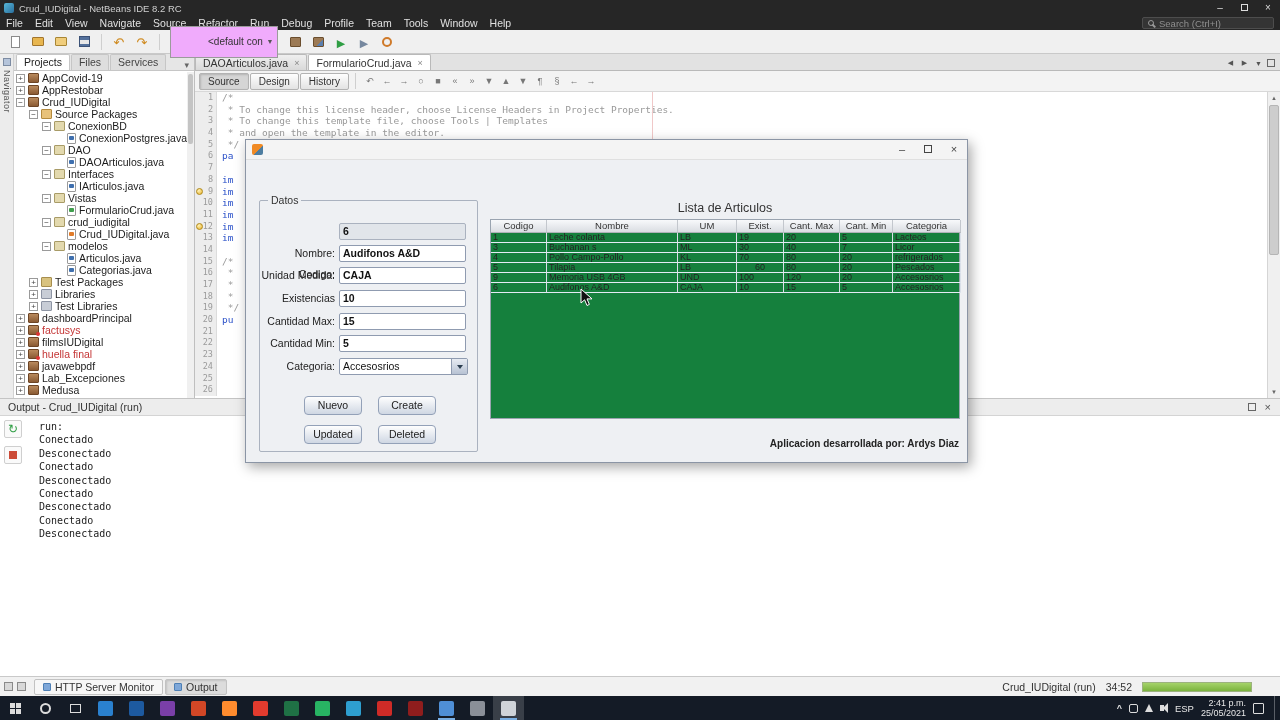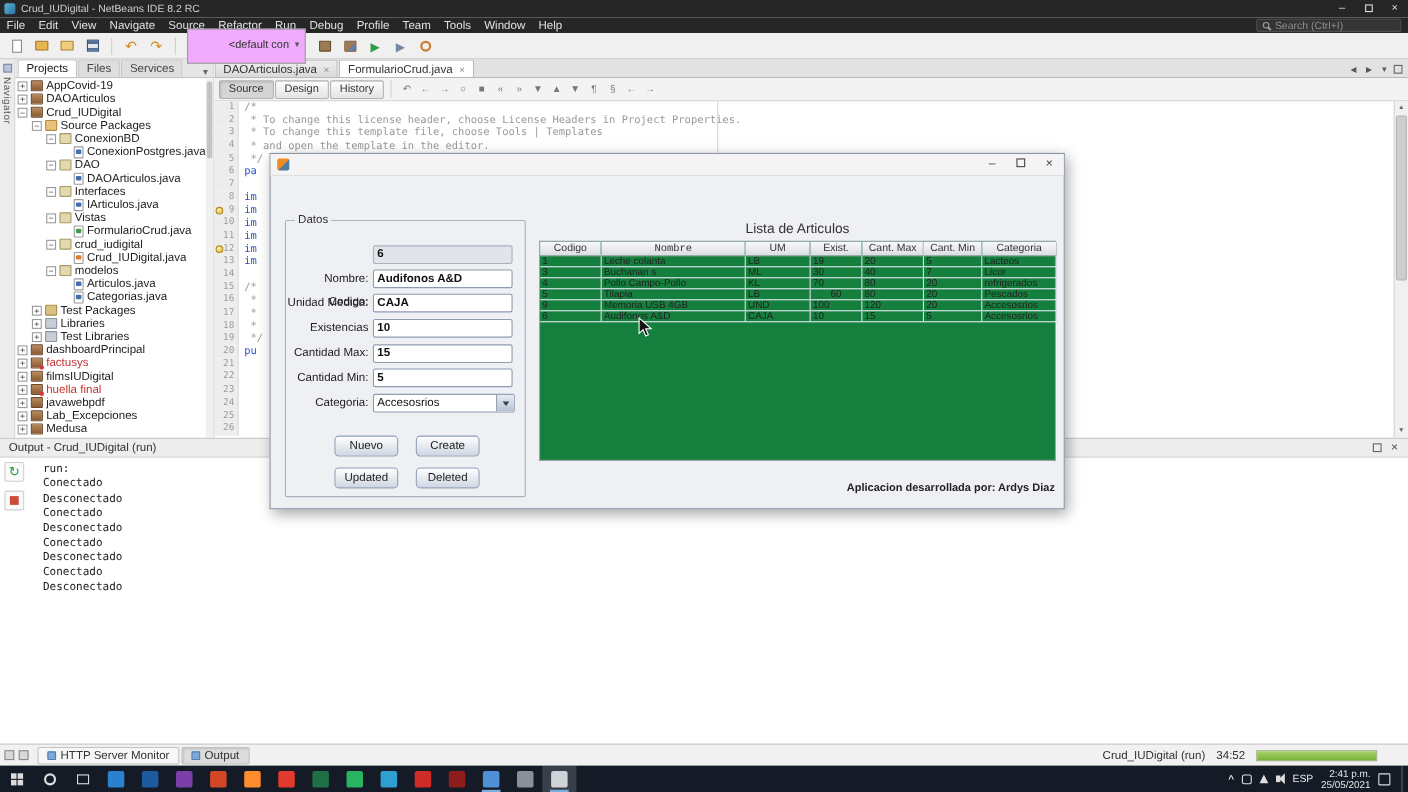--- a/index.html
+++ b/index.html
@@ -298,21 +298,21 @@
       </div>
     <div class="tree" id="tree">
         <div class="tree-row" style="padding-left: 2px;">
           <span class="th">+</span>
           <span class="ti ti-project"></span>
           <span class="tlabel">AppCovid-19</span>
         </div>
         <div class="tree-row" style="padding-left: 2px;">
           <span class="th">+</span>
           <span class="ti ti-project"></span>
-          <span class="tlabel">DAOArticulos</span>
+          <span class="tlabel">AppRestobar</span>
         </div>
         <div class="tree-row" style="padding-left: 2px;">
           <span class="th">−</span>
           <span class="ti ti-project"></span>
           <span class="tlabel">Crud_IUDigital</span>
         </div>
         <div class="tree-row" style="padding-left: 15px;">
           <span class="th">−</span>
           <span class="ti ti-sources"></span>
           <span class="tlabel">Source Packages</span>
@@ -809,21 +809,21 @@
           </div>
           <div class="dlg-btn" style="left: 44px; top: 195px;">Nuevo</div>
           <div class="dlg-btn" style="left: 118px; top: 195px;">Create</div>
           <div class="dlg-btn" style="left: 44px; top: 224px;">Updated</div>
           <div class="dlg-btn" style="left: 118px; top: 224px;">Deleted</div>
         </div>
       <div class="lista-label">Lista de Articulos</div>
       <div class="tbl">
         <div class="tbl-head" id="tbl-head">
             <span class="th-cell" style="width: 56px;">Codigo</span>
-            <span class="th-cell" style="width: 131px; font-family: Liberation Mono, monospace;">Nombre</span>
+            <span class="th-cell" style="width: 131px;">Nombre</span>
             <span class="th-cell" style="width: 59px;">UM</span>
             <span class="th-cell" style="width: 47px;">Exist.</span>
             <span class="th-cell" style="width: 56px;">Cant. Max</span>
             <span class="th-cell" style="width: 53px;">Cant. Min</span>
             <span class="th-cell" style="width: 68px;">Categoria</span>
           </div>
         <div class="tbl-body" id="tbl-body">
             <div class="tr">
               <span class="td" style="width: 56px;">1</span>
               <span class="td" style="width: 131px;">Leche colanta</span>

